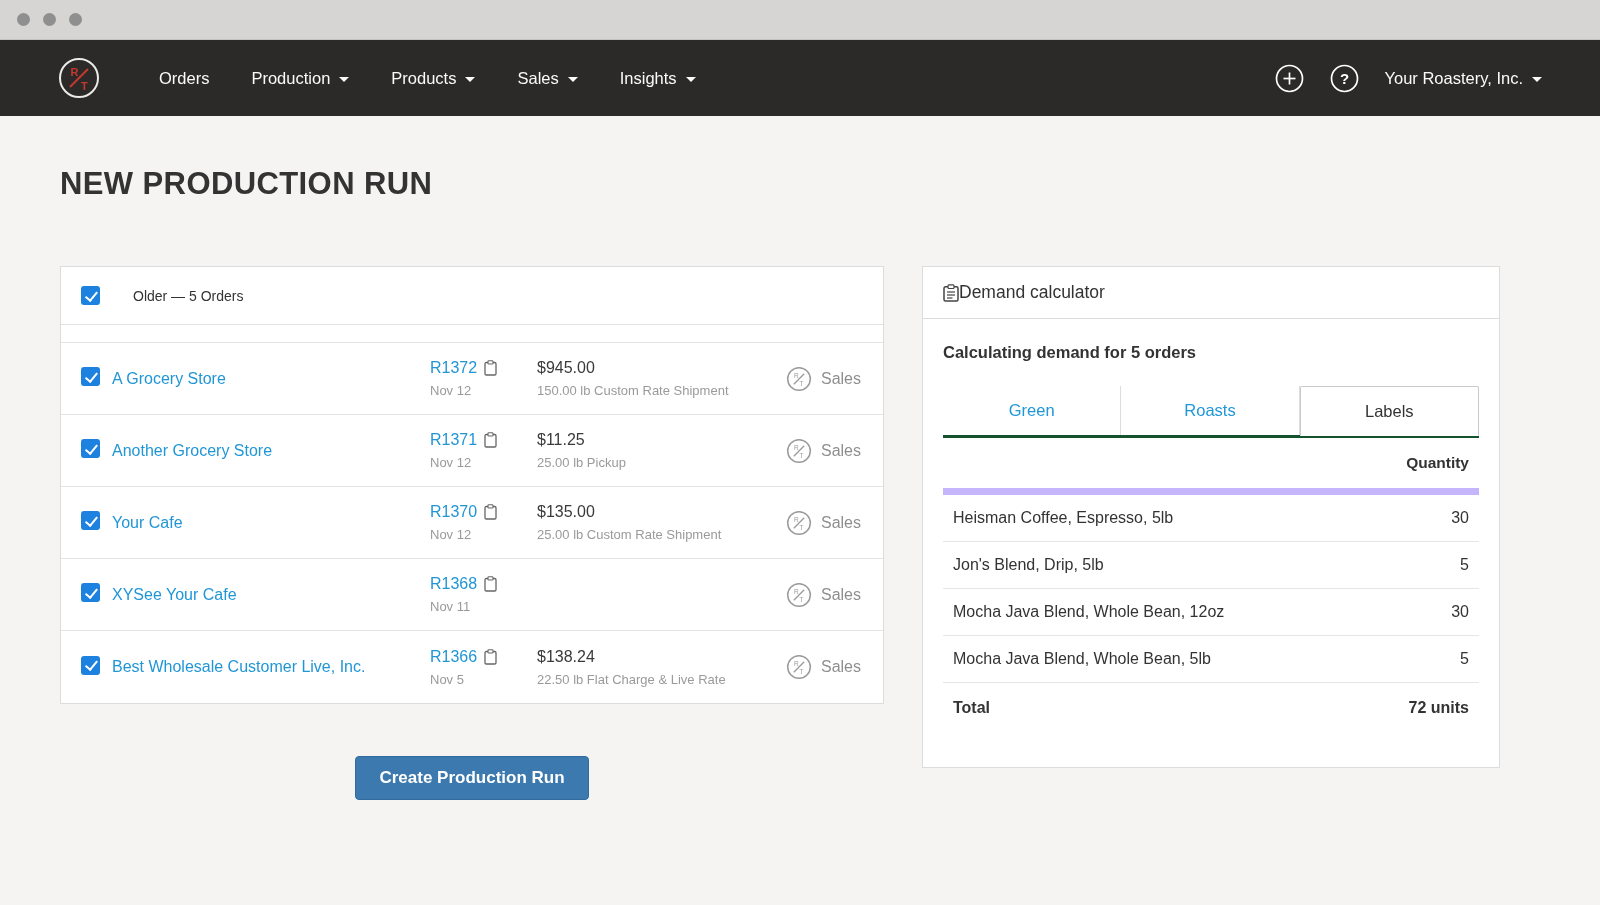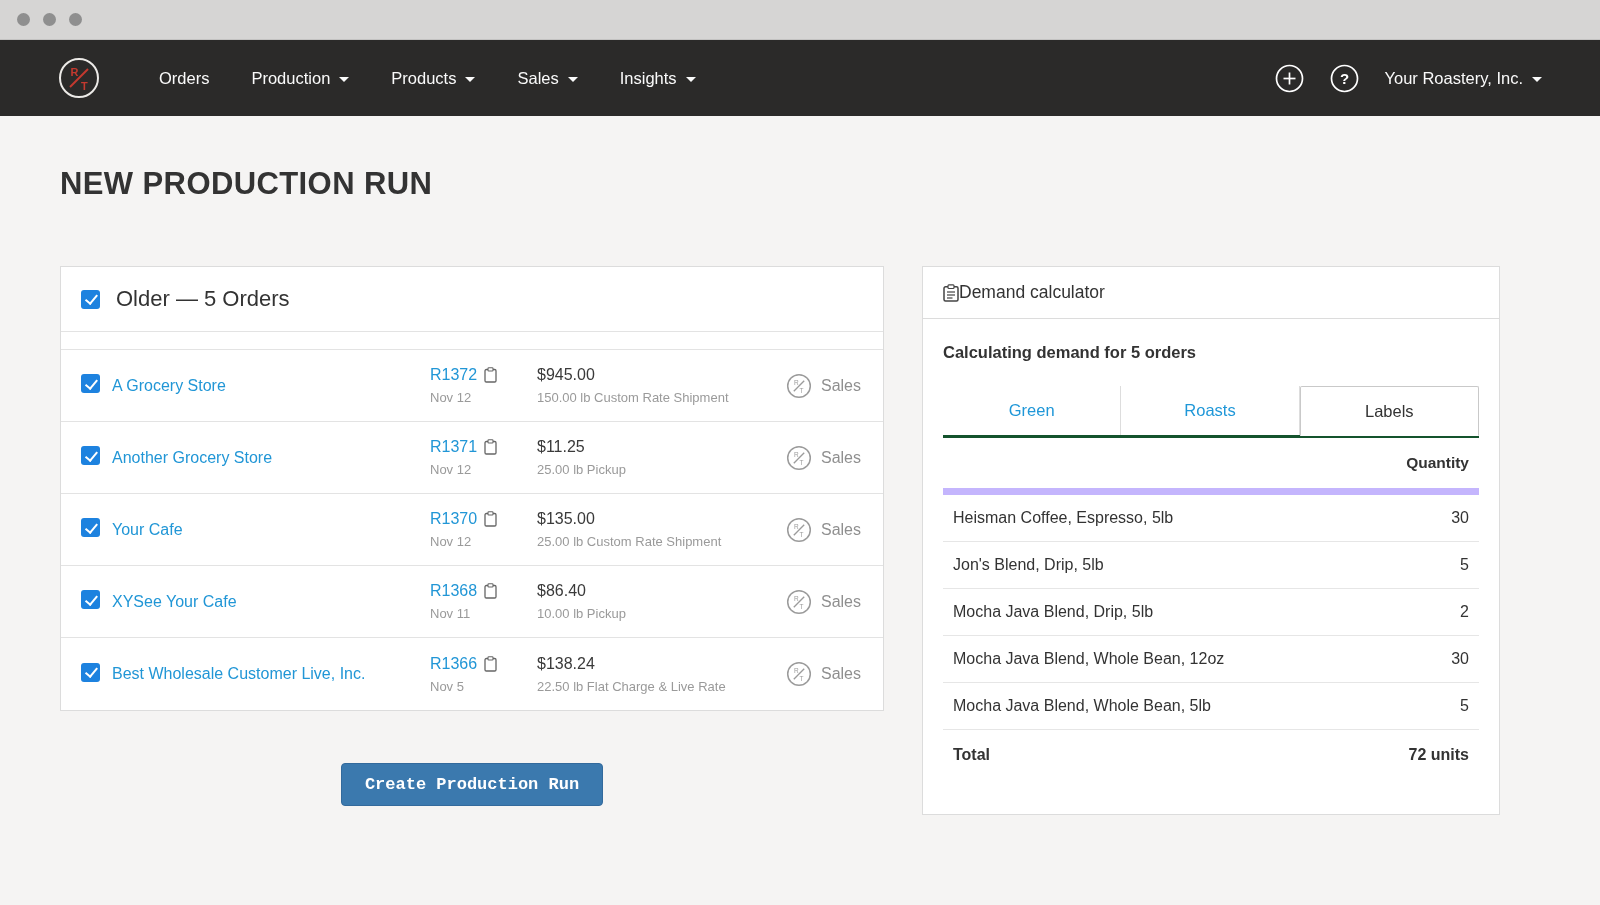--- a/index.html
+++ b/index.html
@@ -46,22 +46,22 @@
     display:flex; align-items:flex-start; gap:38px;
     padding:0 100px 0 60px; margin-top:64px;
   }
   .left-col { width:824px; flex:0 0 824px; }
 
   .card { background:#fff; border:1px solid #dcdcdc; }
 
   
   .orders-card { width:824px; }
   .orders-header {
-    display:flex; align-items:center; gap:16px; padding:19px 20px;
-    font-size:22px; color:#333; border-bottom:1px solid #e3e3e3;
+    display:flex; align-items:center; gap:33px; padding:19px 20px;
+    font-size:14px; color:#333; border-bottom:1px solid #e3e3e3;
   }
   .orders-subheader { height:18px; border-bottom:1px solid #e3e3e3; }
   .order-row {
     display:flex; align-items:center; height:72px; padding:0 20px;
     border-bottom:1px solid #e3e3e3;
   }
   .order-row:last-child { border-bottom:none; }
   .col-check { width:31px; flex:0 0 31px; }
   .col-name { width:318px; flex:0 0 318px; font-size:16px; }
   .col-order { width:107px; flex:0 0 107px; }
@@ -78,21 +78,21 @@
     position:relative; display:inline-block; flex:0 0 19px; cursor:pointer;
   }
   .checkbox::after {
     content:""; position:absolute; left:6.5px; top:2.5px; width:4.5px; height:10px;
     border:solid #fff; border-width:0 2.4px 2.4px 0; transform:rotate(40deg);
   }
 
   
   .btn-row { display:flex; justify-content:center; margin-top:52px; }
   .create-btn {
-    background:#3b79ae; color:#fff; font-family:Liberation Mono, monospace;
+    background:#3b79ae; color:#fff; font-family:Liberation Sans, sans-serif;
     font-size:17px; font-weight:700; padding:11px 23px;
     border:1px solid #336a9c; border-radius:4px; cursor:pointer;
   }
 
   
   .demand-card { width:578px; flex:0 0 578px; }
   .demand-header {
     display:flex; align-items:center; padding:15px 20px;
     font-size:17.5px; color:#333; border-bottom:1px solid #dcdcdc;
   }
@@ -284,24 +284,20 @@
         <span class="col-order">
           <span class="order-id-line">
             <a class="link">R1368</a>
             <svg width="13" height="16" viewBox="0 0 13 16">
                 <rect x="1" y="2.5" width="11" height="12.5" rx="1.3" fill="none" stroke="#666" stroke-width="1.3"></rect>
                 <rect x="4" y="0.8" width="5" height="3.2" rx="0.8" fill="#fff" stroke="#666" stroke-width="1.1"></rect>
               </svg>
           </span>
           <div class="sub-line">Nov 11</div>
         </span>
-        <span class="col-amount">
-          <div class="amount-line">$86.40</div>
-          <div class="sub-line">10.00 lb Pickup</div>
-        </span>
         <span class="col-sales" style="margin-left:auto;">
           <svg width="26" height="26" viewBox="0 0 26 26">
               <circle cx="13" cy="13" r="11.3" fill="none" stroke="#9b9b9b" stroke-width="1.5"></circle>
               <line x1="7.8" y1="18.2" x2="18.2" y2="7.8" stroke="#9b9b9b" stroke-width="1.3"></line>
               <text x="8" y="11.5" font-size="6.5" fill="#9b9b9b" font-family="Liberation Sans, sans-serif">R</text>
               <text x="13.5" y="20" font-size="6.5" fill="#9b9b9b" font-family="Liberation Sans, sans-serif">T</text>
             </svg>
           <span>Sales</span>
         </span>
       </div>
@@ -364,24 +360,20 @@
 
       <div class="demand-row">
         <span>Heisman Coffee, Espresso, 5lb</span>
         <span>30</span>
       </div>
       <div class="demand-row">
         <span>Jon's Blend, Drip, 5lb</span>
         <span>5</span>
       </div>
       <div class="demand-row">
-        <span>Mocha Java Blend, Drip, 5lb</span>
-        <span>2</span>
-      </div>
-      <div class="demand-row">
         <span>Mocha Java Blend, Whole Bean, 12oz</span>
         <span>30</span>
       </div>
       <div class="demand-row">
         <span>Mocha Java Blend, Whole Bean, 5lb</span>
         <span>5</span>
       </div>
 
       <div class="demand-total">
         <span>Total</span>

